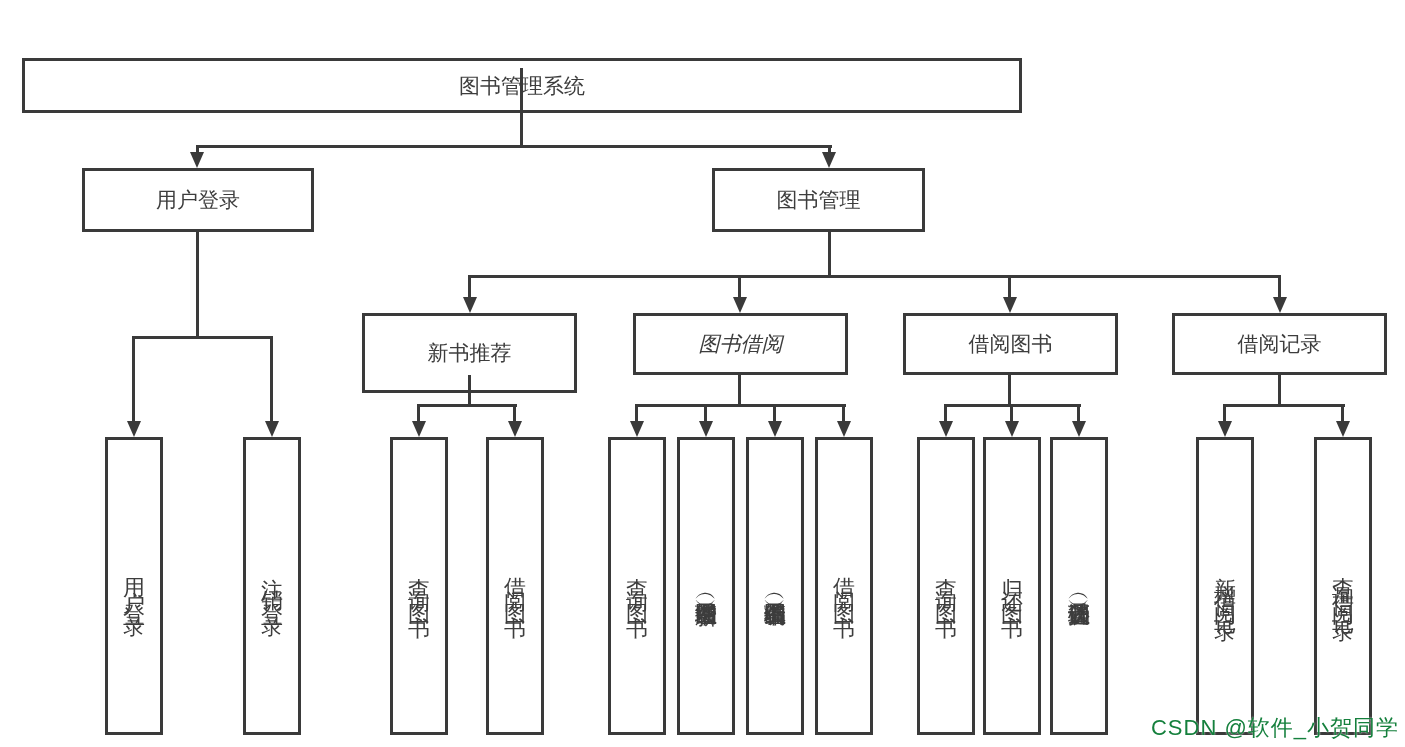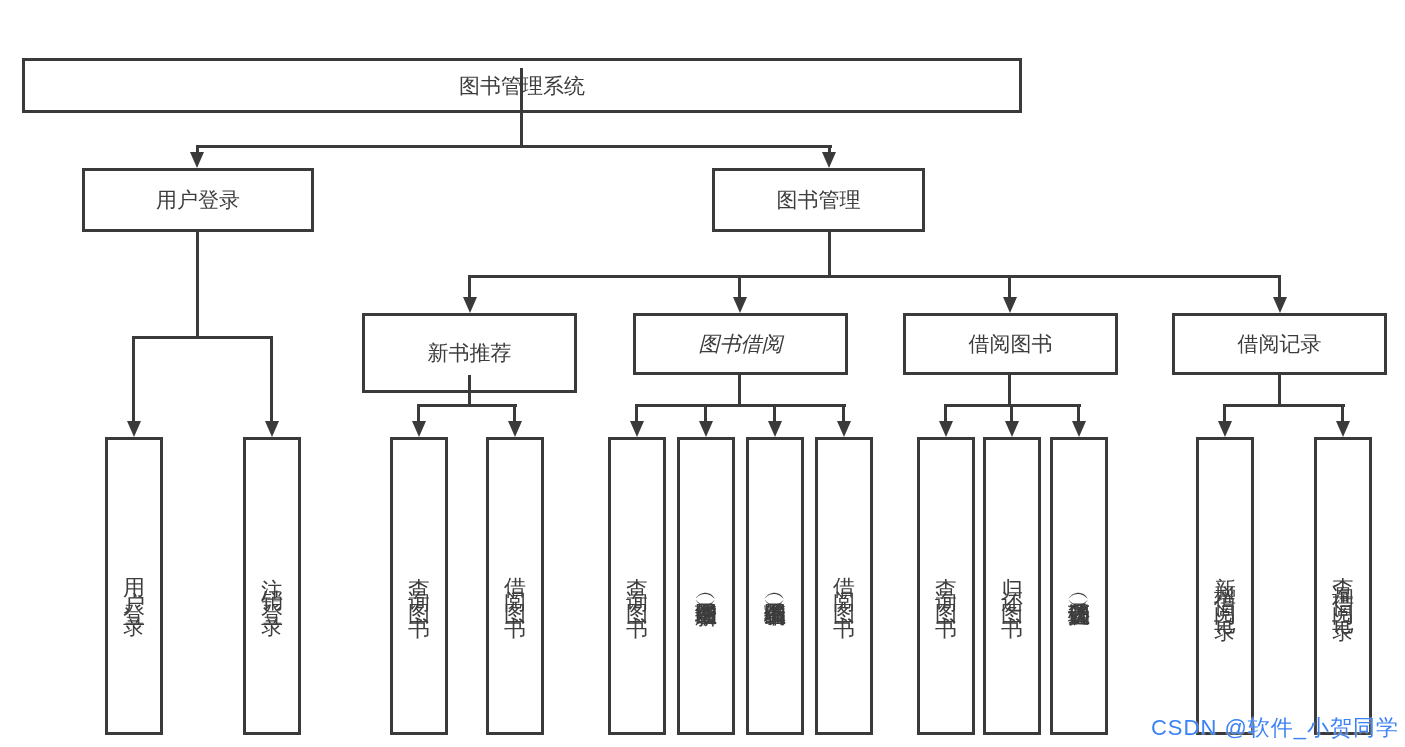--- a/index.html
+++ b/index.html
@@ -8,21 +8,21 @@
   .node{position:absolute;box-sizing:border-box;border:3px solid #3a3a3a;background:#ffffff;
         display:flex;align-items:center;justify-content:center;font-size:21px;color:#3d3d3d;}
   .vt{writing-mode:vertical-rl;text-orientation:mixed;font-size:22px;line-height:1;}
   .ls-wide{letter-spacing:13px;}
   .ls-mid{letter-spacing:9px;}
   .vline{position:absolute;width:3px;background:#3a3a3a;}
   .hline{position:absolute;height:3px;background:#3a3a3a;}
   .arrow{position:absolute;width:0;height:0;
          border-left:7px solid transparent;border-right:7px solid transparent;
          border-top:16px solid #3a3a3a;}
-  .watermark{position:absolute;right:6px;bottom:4px;font-size:22px;color:#3b82f6;
+  .watermark{position:absolute;right:6px;bottom:4px;font-size:22px;color:#15803d;
              z-index:10;letter-spacing:1px;text-shadow:0 0 2px #ffffff;}
 </style>
 </head>
 <body>
 
 <div class="node" style="left:22px;top:13px;width:1000px;height:55px;margin-top:45px;">图书管理系统</div>
 
 <div class="node" style="left:82px;top:168px;width:232px;height:64px;">用户登录</div>
 
 <div class="node" style="left:712px;top:168px;width:213px;height:64px;">图书管理</div>

